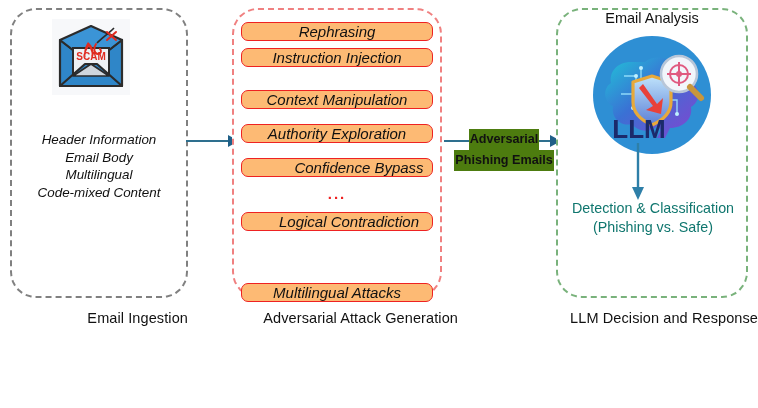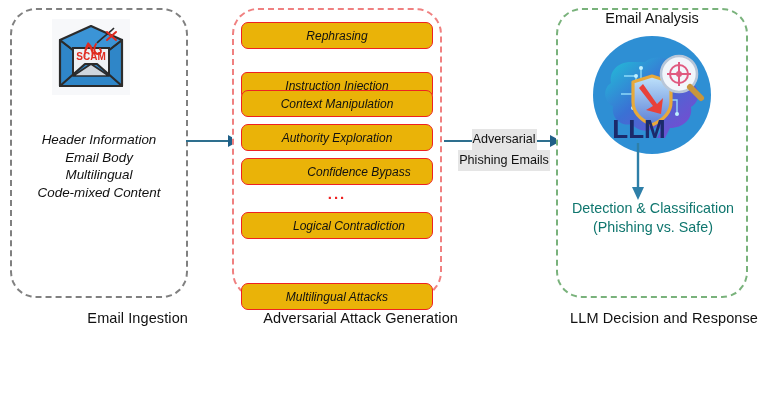--- a/index.html
+++ b/index.html
@@ -27,28 +27,28 @@
   #ingestion-text div{white-space:nowrap;}
 
   
   .arrow-svg{position:absolute;overflow:visible;}
   #arrow1{left:186px;top:133px;}
   #arrow2{left:444px;top:133px;}
   #arrow3{left:630px;top:143px;}
 
   #arrow2-label{position:absolute;left:440px;top:129px;width:128px;text-align:center;
                 font-size:12.6px;line-height:21px;color:#111;pointer-events:none;}
-  #arrow2-label div{white-space:nowrap;background:#e5e5e5;display:inline-block;padding:0 1px;}
+  #arrow2-label div{white-space:nowrap;background:#4d7c0f;display:inline-block;padding:0 1px;font-weight:bold;}
 
   
-  .chip{position:absolute;left:241px;width:192px;height:27px;
-        border:1.7px solid #ee2222;border-radius:7px;background:#eab308;
+  .chip{position:absolute;left:241px;width:192px;height:19px;
+        border:1.7px solid #ee2222;border-radius:7px;background:#fdba74;
         box-sizing:border-box;display:flex;align-items:center;justify-content:center;
-        font-style:italic;font-size:12px;color:#111;white-space:nowrap;}
-  #chip-0{top:22px;}  #chip-1{top:72px;border-radius:6px;}  #chip-2{top:90px;}
+        font-style:italic;font-size:15px;color:#111;white-space:nowrap;}
+  #chip-0{top:22px;}  #chip-1{top:48px;}  #chip-2{top:90px;}
   #chip-3{top:124px;} #chip-4{top:158px;padding-left:44px;}
   #chip-5{top:212px;padding-left:24px;} #chip-6{top:246px;margin-top:37px;}
   #attacks-ellipsis{position:absolute;left:241px;top:186px;width:192px;text-align:center;
                     font-size:15px;font-weight:bold;color:#ee2222;letter-spacing:2px;
                     line-height:16px;}
 
   
   #llm-title{position:absolute;left:556px;top:10px;width:192px;text-align:center;
              font-size:14.5px;color:#111;white-space:nowrap;}
   #llm-icon{position:absolute;left:591px;top:34px;width:122px;height:122px;}

